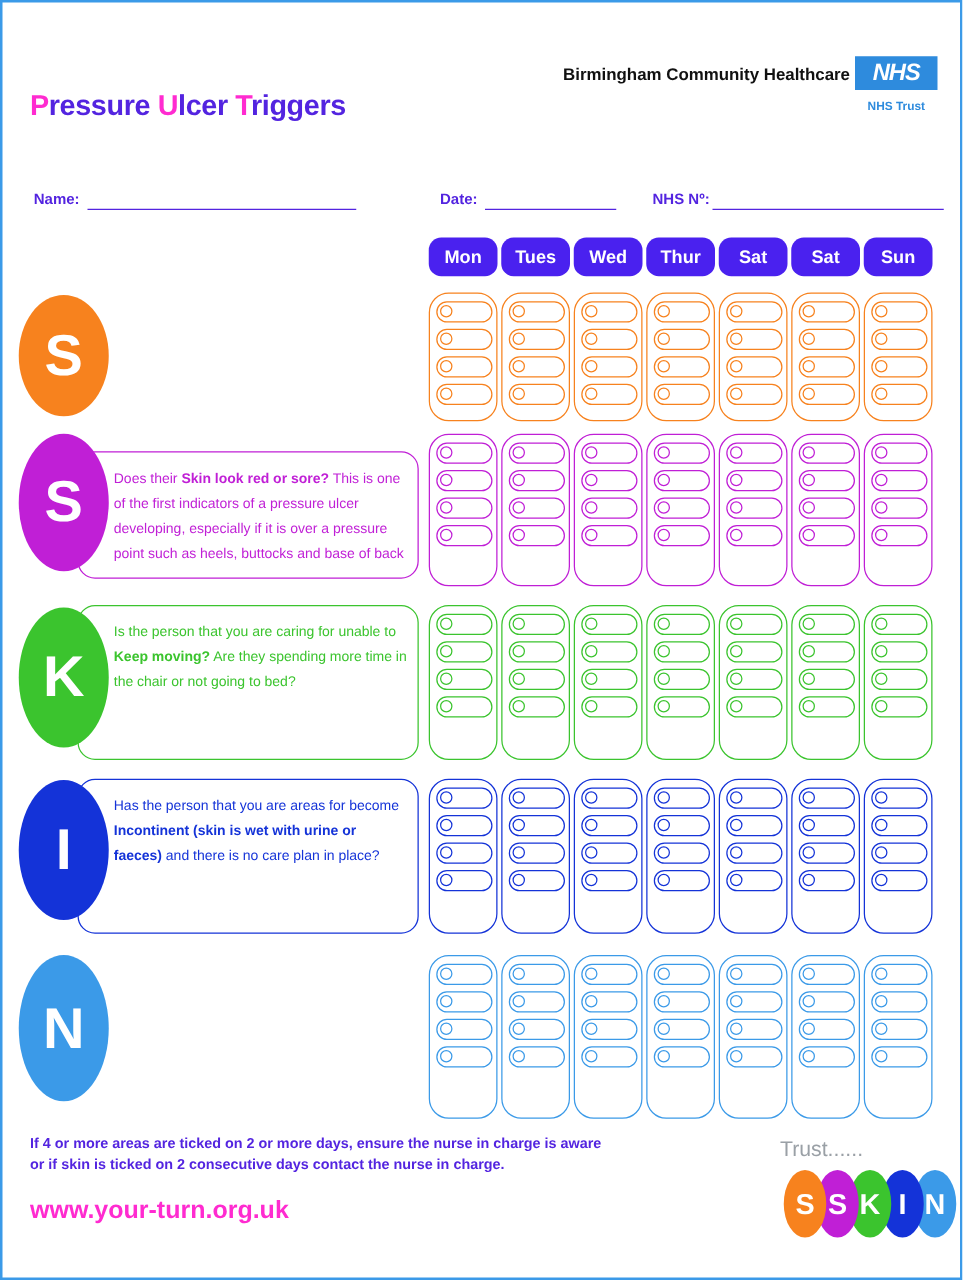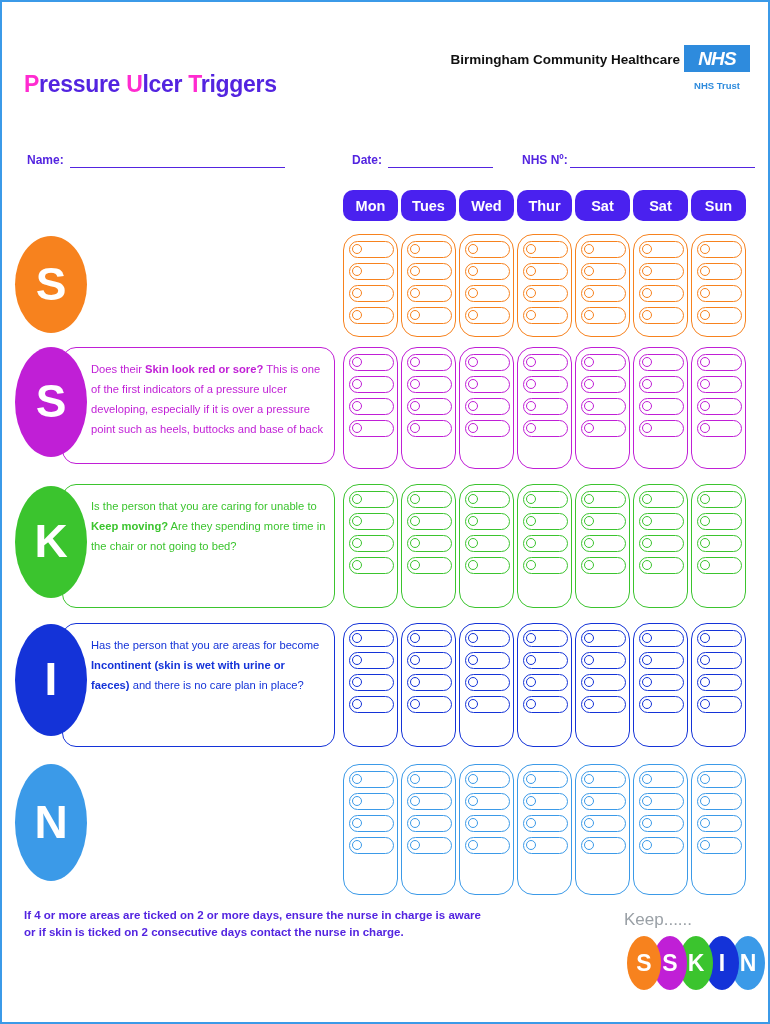--- a/index.html
+++ b/index.html
@@ -378,21 +378,21 @@
           </div>
           <div class="pill" style="top: 72px; border-color: rgb(247, 130, 30);">
             <div style="position: absolute; left: 1.5px; top: 1.5px; width: 10px; height: 10px; border-radius: 50%; border: 1.7px solid rgb(247, 130, 30);"></div>
           </div>
         </div>
       </div>
       <div class="skinrow" style="top: 345px; height: 122px;">
         <div class="bubble" style="background: rgb(192, 31, 214); top: 0px; height: 110px;">
           <span>S</span>
         </div>
-        <div class="textbox" style="border-color: rgb(192, 31, 214); height: 117px; top: 0px;">
+        <div class="textbox" style="border-color: rgb(192, 31, 214); height: 102px; top: 14px;">
           <div class="textbody" style="color: rgb(192, 31, 214);"><span>Does their </span><b>Skin look red or sore?</b><span> This is one of the first indicators of a pressure ulcer developing, especially if it is over a pressure point such as heels, buttocks and base of back</span></div>
         </div>
         <div class="daycol" style="left: 341px; top: 0px; height: 122px; border-color: rgb(192, 31, 214);">
           <div class="pill" style="top: 6px; border-color: rgb(192, 31, 214);">
             <div style="position: absolute; left: 1.5px; top: 1.5px; width: 10px; height: 10px; border-radius: 50%; border: 1.7px solid rgb(192, 31, 214);"></div>
           </div>
           <div class="pill" style="top: 28px; border-color: rgb(192, 31, 214);">
             <div style="position: absolute; left: 1.5px; top: 1.5px; width: 10px; height: 10px; border-radius: 50%; border: 1.7px solid rgb(192, 31, 214);"></div>
           </div>
           <div class="pill" style="top: 50px; border-color: rgb(192, 31, 214);">
@@ -801,22 +801,23 @@
             <div style="position: absolute; left: 1.5px; top: 1.5px; width: 10px; height: 10px; border-radius: 50%; border: 1.7px solid rgb(59, 154, 232);"></div>
           </div>
         </div>
       </div>
     </div>
 
   <div id="footnote">
     <div>If 4 or more areas are ticked on 2 or more days, ensure the nurse in charge is aware</div>
     <div>or if skin is ticked on 2 consecutive days contact the nurse in charge.</div>
   </div>
-
-  <div id="thinklabel">Keep......</div>
+  <div id="weburl">www.your-turn.org.uk</div>
+
+  <div id="thinklabel">Trust......</div>
   <div id="sskinlogo">
       <div class="sskinegg" style="background: rgb(247, 130, 30); left: 0px; z-index: 10;">
         <span>S</span>
       </div>
       <div class="sskinegg" style="background: rgb(192, 31, 214); left: 26px; z-index: 9;">
         <span>S</span>
       </div>
       <div class="sskinegg" style="background: rgb(59, 196, 46); left: 52px; z-index: 8;">
         <span>K</span>
       </div>

